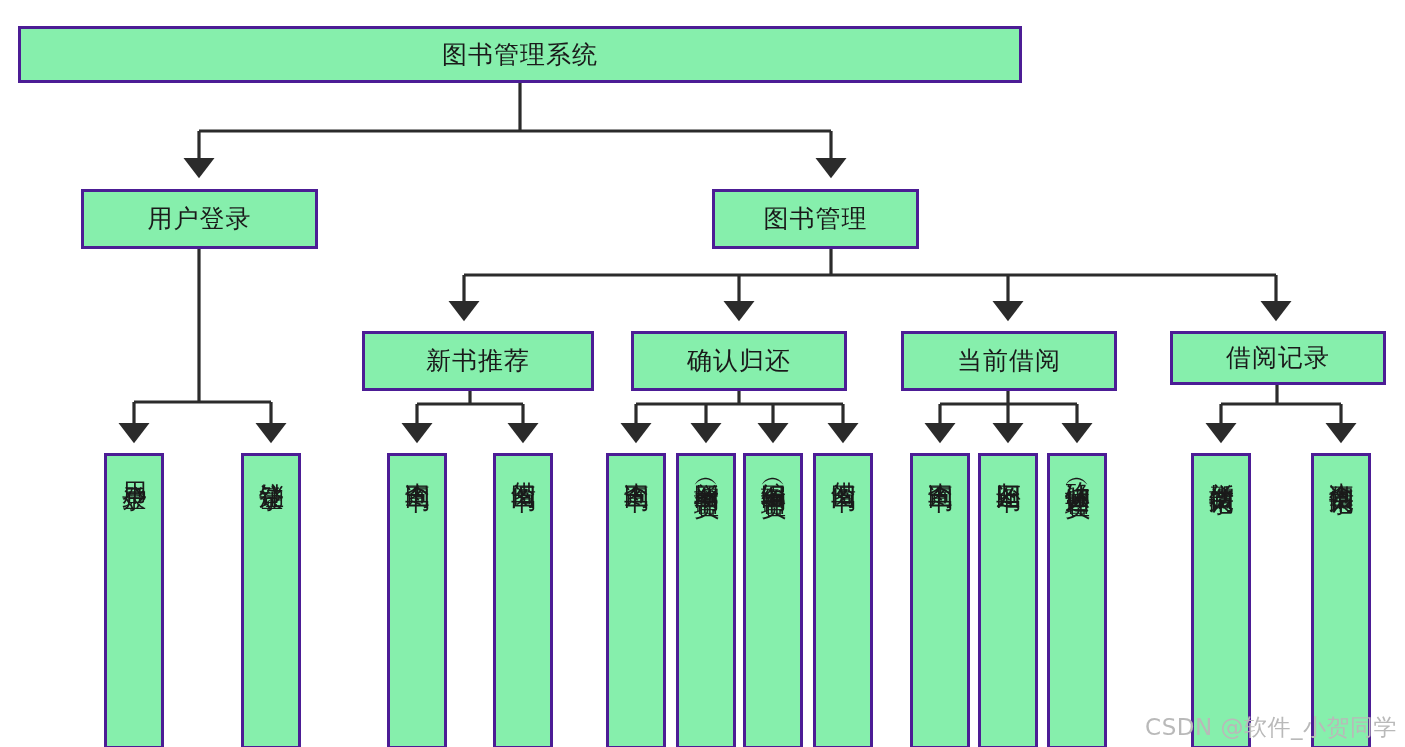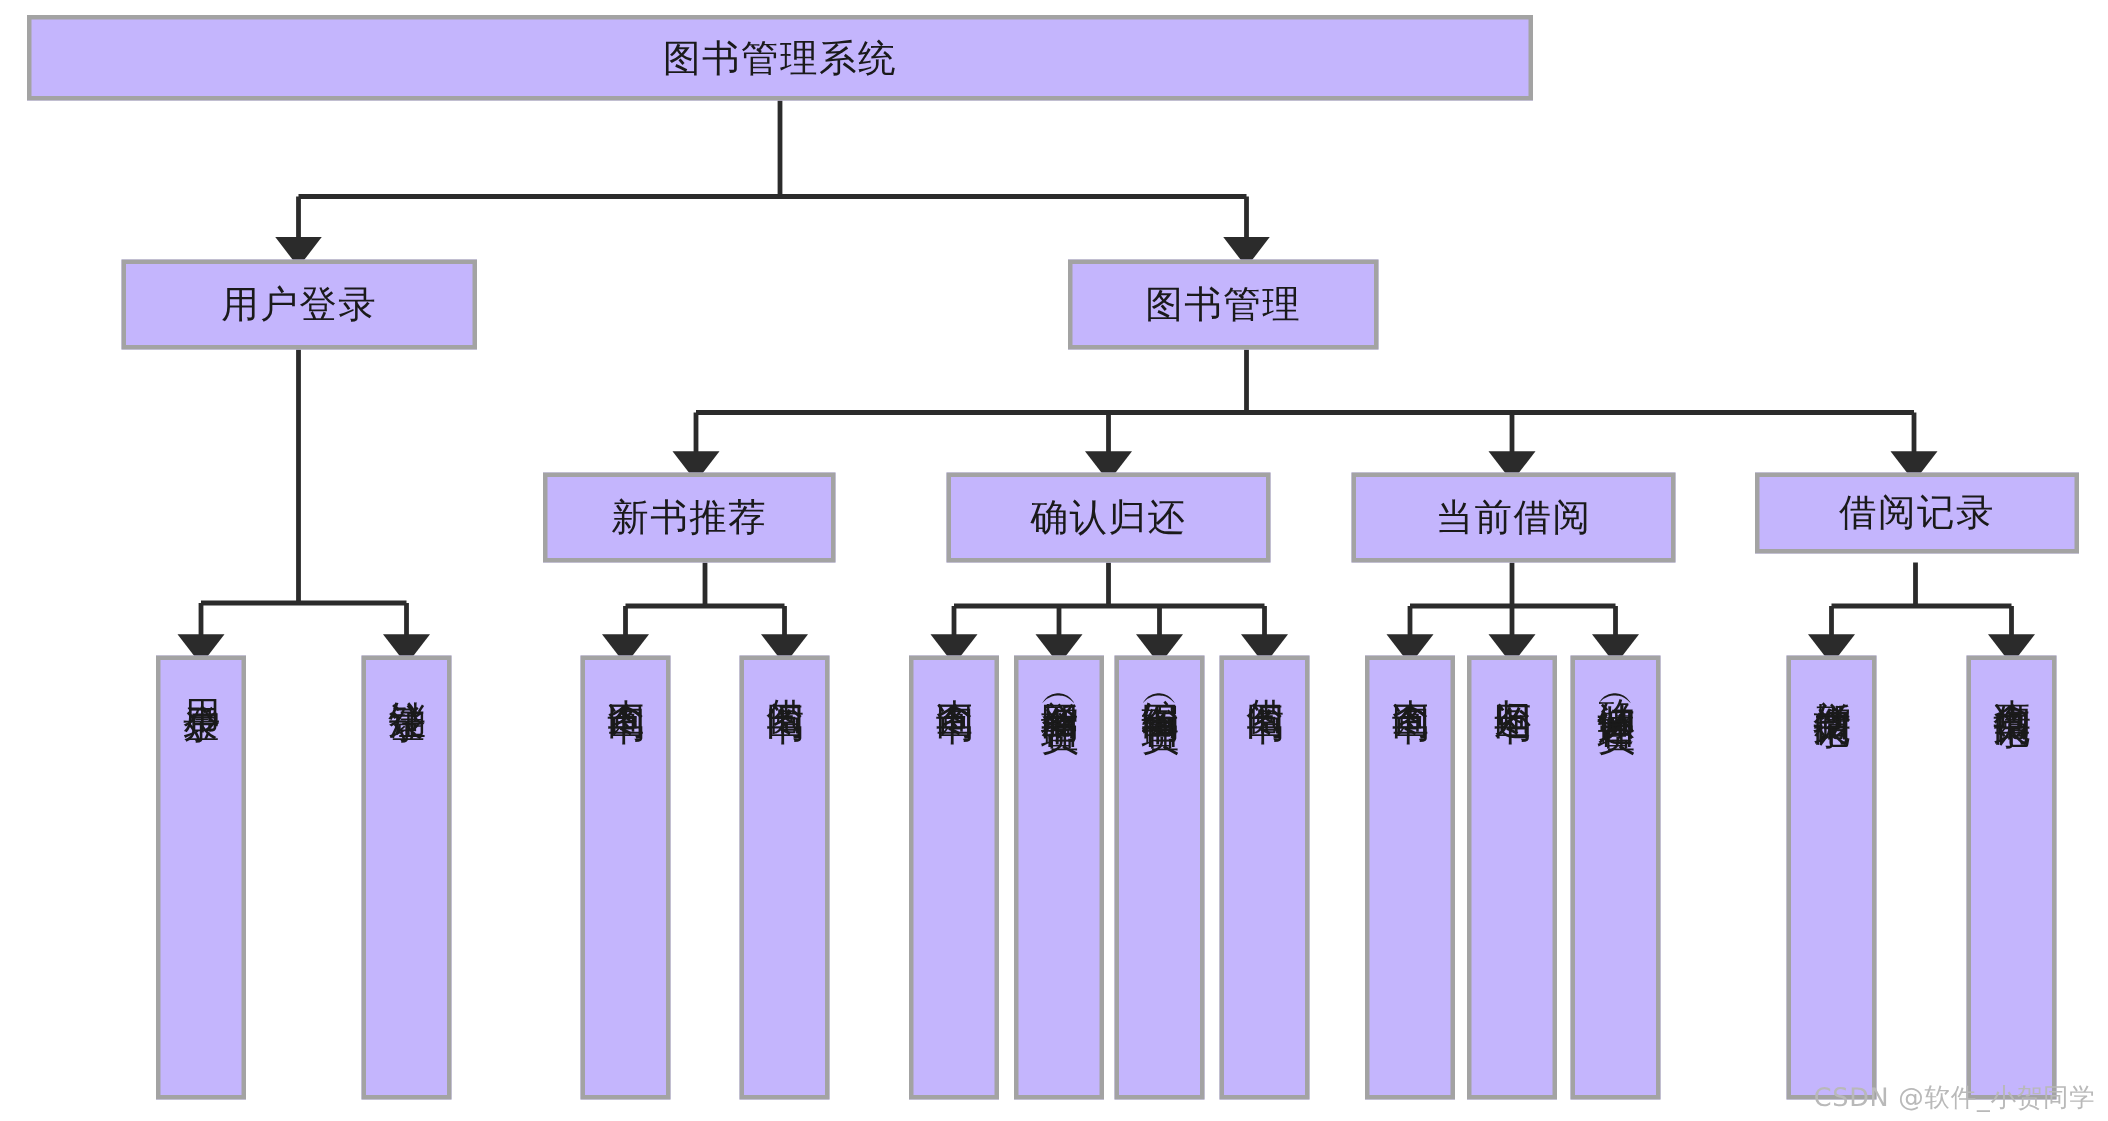--- a/index.html
+++ b/index.html
@@ -19,26 +19,27 @@
     position: absolute;
     left: 0;
     top: 0;
     width: 1405px;
     height: 747px;
     pointer-events: none;
   }
   .node {
     position: absolute;
     box-sizing: border-box;
-    background: #c4b5fd;
-    border: 3px solid #a3a3a3;
+    background: #86efac;
+    border: 3px solid #4c1d95;
     display: flex;
     align-items: center;
     justify-content: center;
     color: #1a1a1a;
+    margin-top: 16px;
   }
   .node.horiz {
     font-size: 25px;
     letter-spacing: 1px;
     line-height: 1.1;
   }
   .node.vert {
     font-size: 25px;
     line-height: 1.12;
     padding-top: 6px;
@@ -54,21 +55,21 @@
     display: block;
   }
   .htext {
     white-space: nowrap;
     display: block;
   }
   #watermark {
     position: absolute;
     right: 8px;
     bottom: 4px;
-    font-size: 17px;
+    font-size: 23px;
     color: #b9b9b9;
     letter-spacing: 0.5px;
     white-space: nowrap;
     z-index: 5;
   }
 </style>
 </head>
 <body>
 
 <div id="canvas">
@@ -133,21 +134,21 @@
   </div>
 
   <div class="node horiz" style="left:81px; top:173px; width:237px; height:60px;">
     <span class="htext">用户登录</span>
   </div>
 
   <div class="node horiz" style="left:712px; top:173px; width:207px; height:60px;">
     <span class="htext">图书管理</span>
   </div>
 
-  <div class="node horiz" style="left:362px; top:315px; width:195px; height:60px;">
+  <div class="node horiz" style="left:362px; top:315px; width:232px; height:60px;">
     <span class="htext">新书推荐</span>
   </div>
 
   <div class="node horiz" style="left:631px; top:315px; width:216px; height:60px;">
     <span class="htext">确认归还</span>
   </div>
 
   <div class="node horiz" style="left:901px; top:315px; width:216px; height:60px;">
     <span class="htext">当前借阅</span>
   </div>

